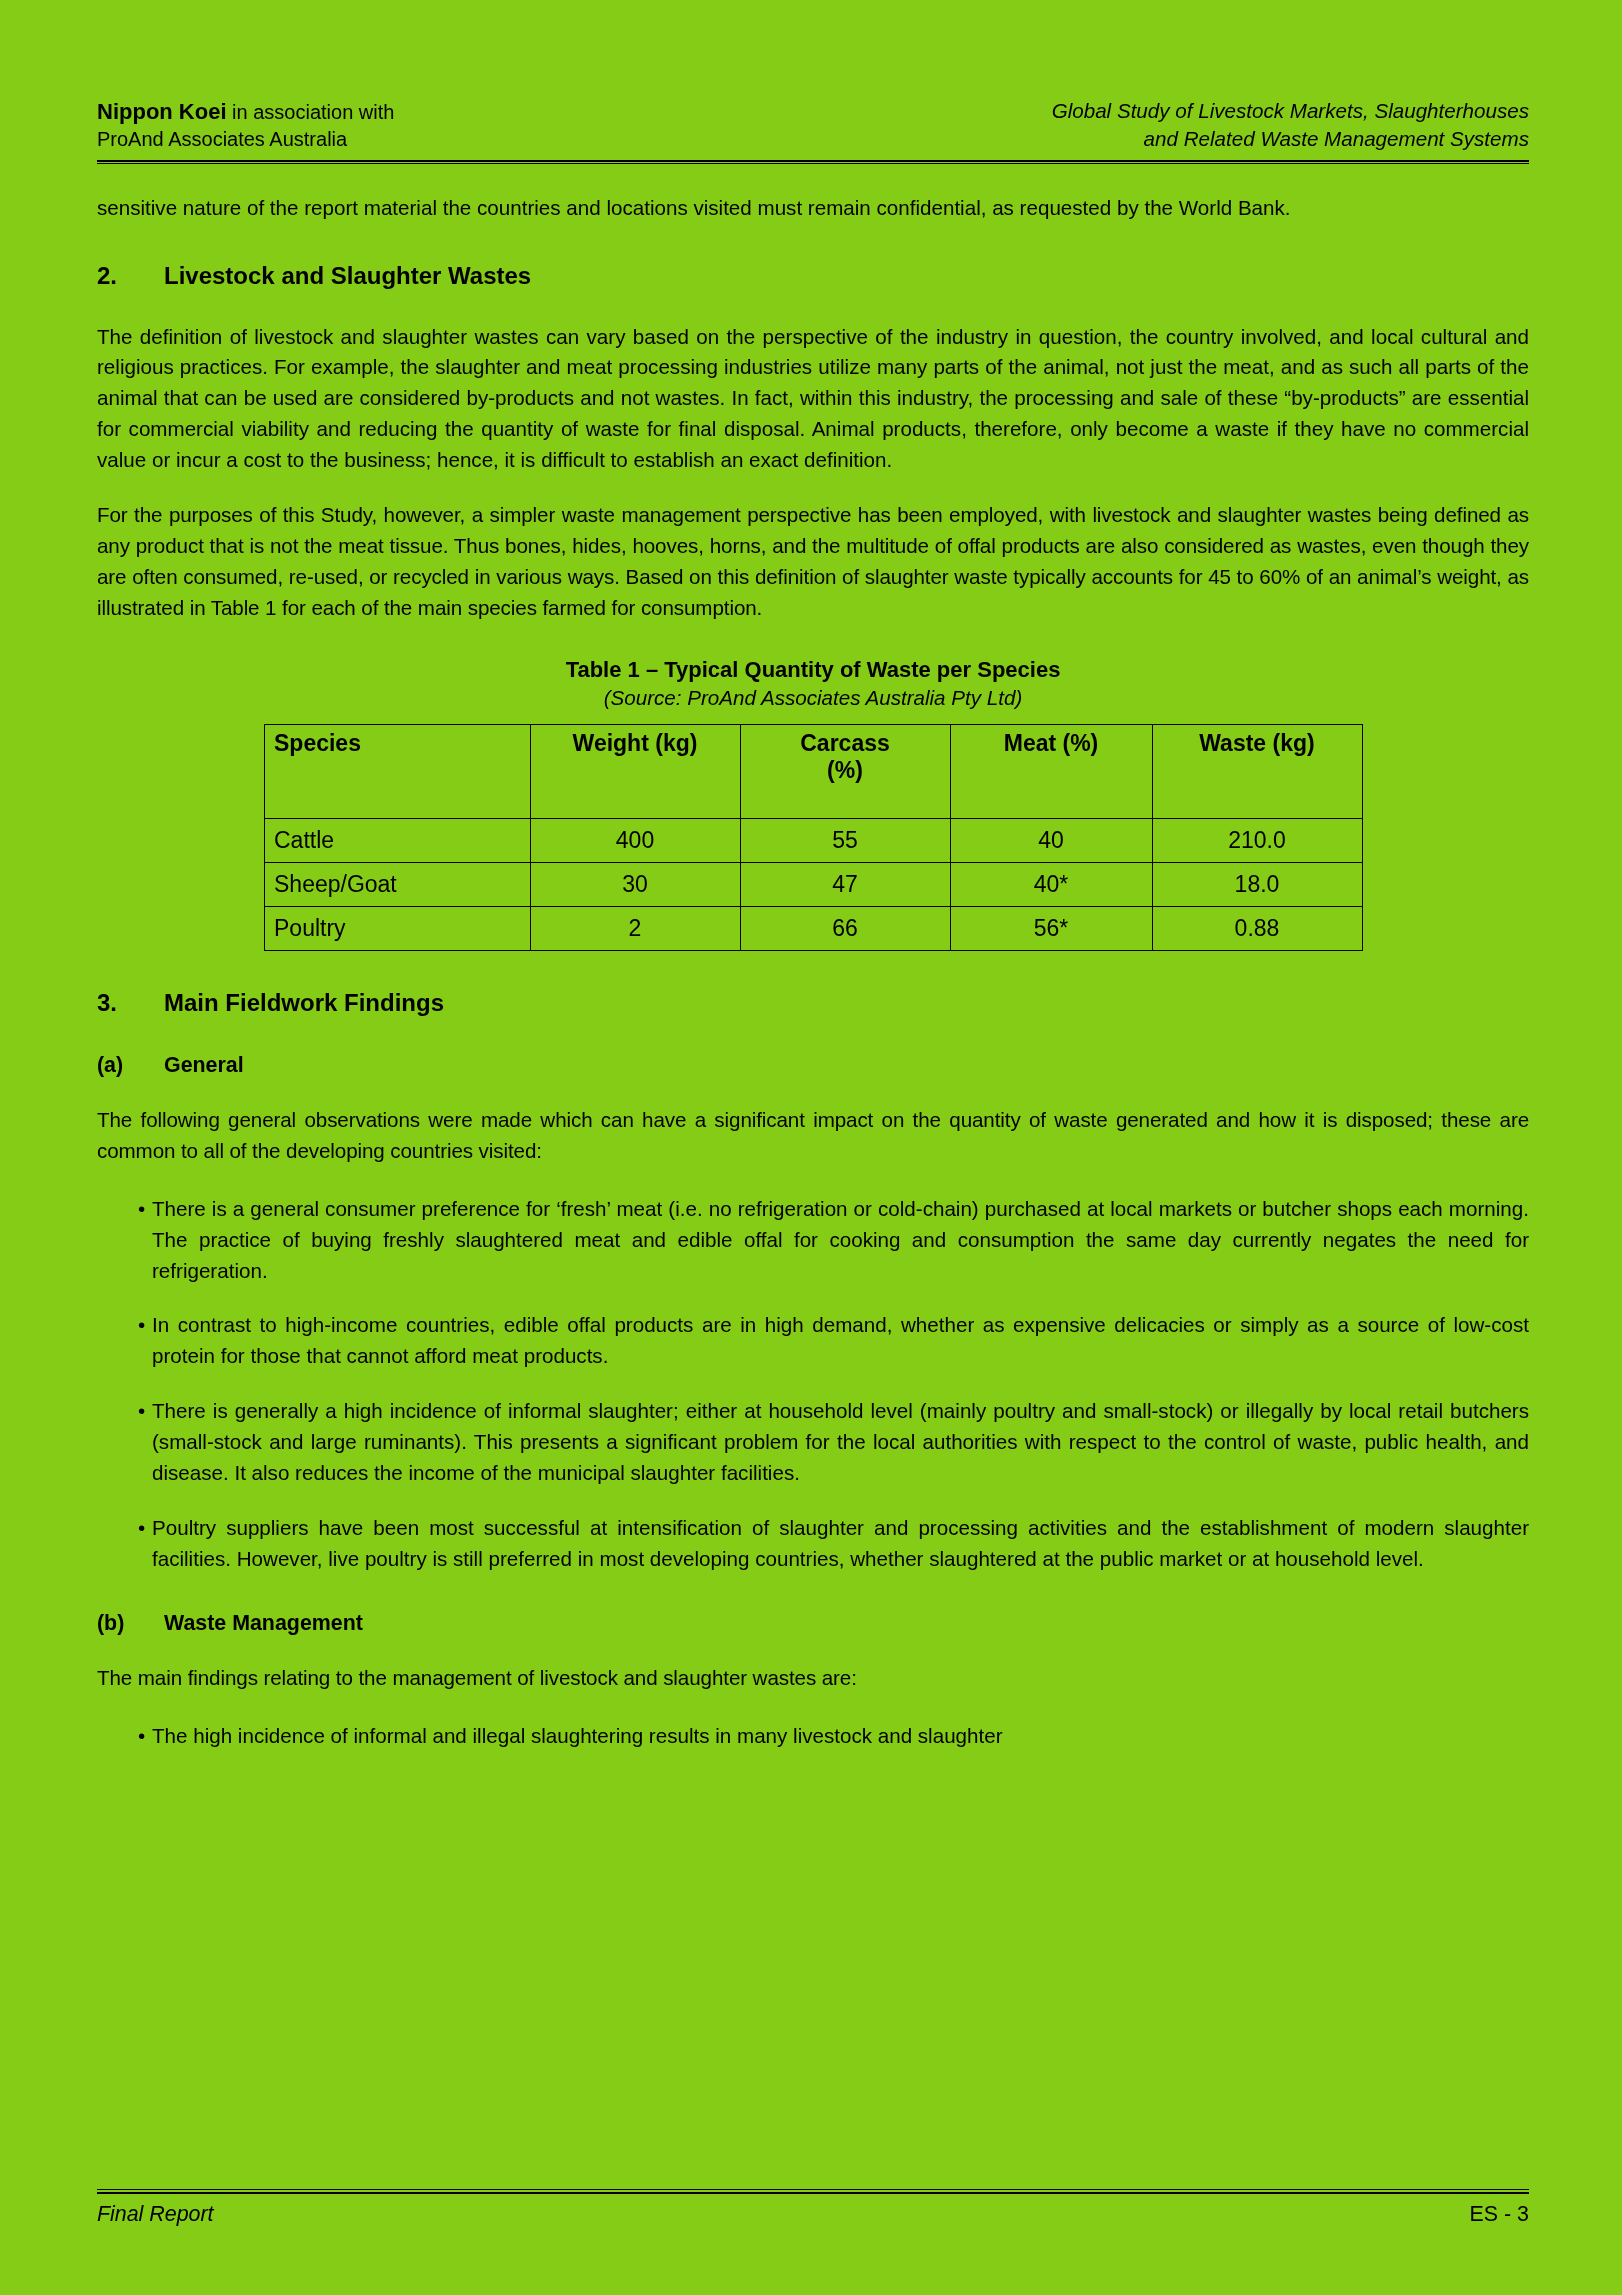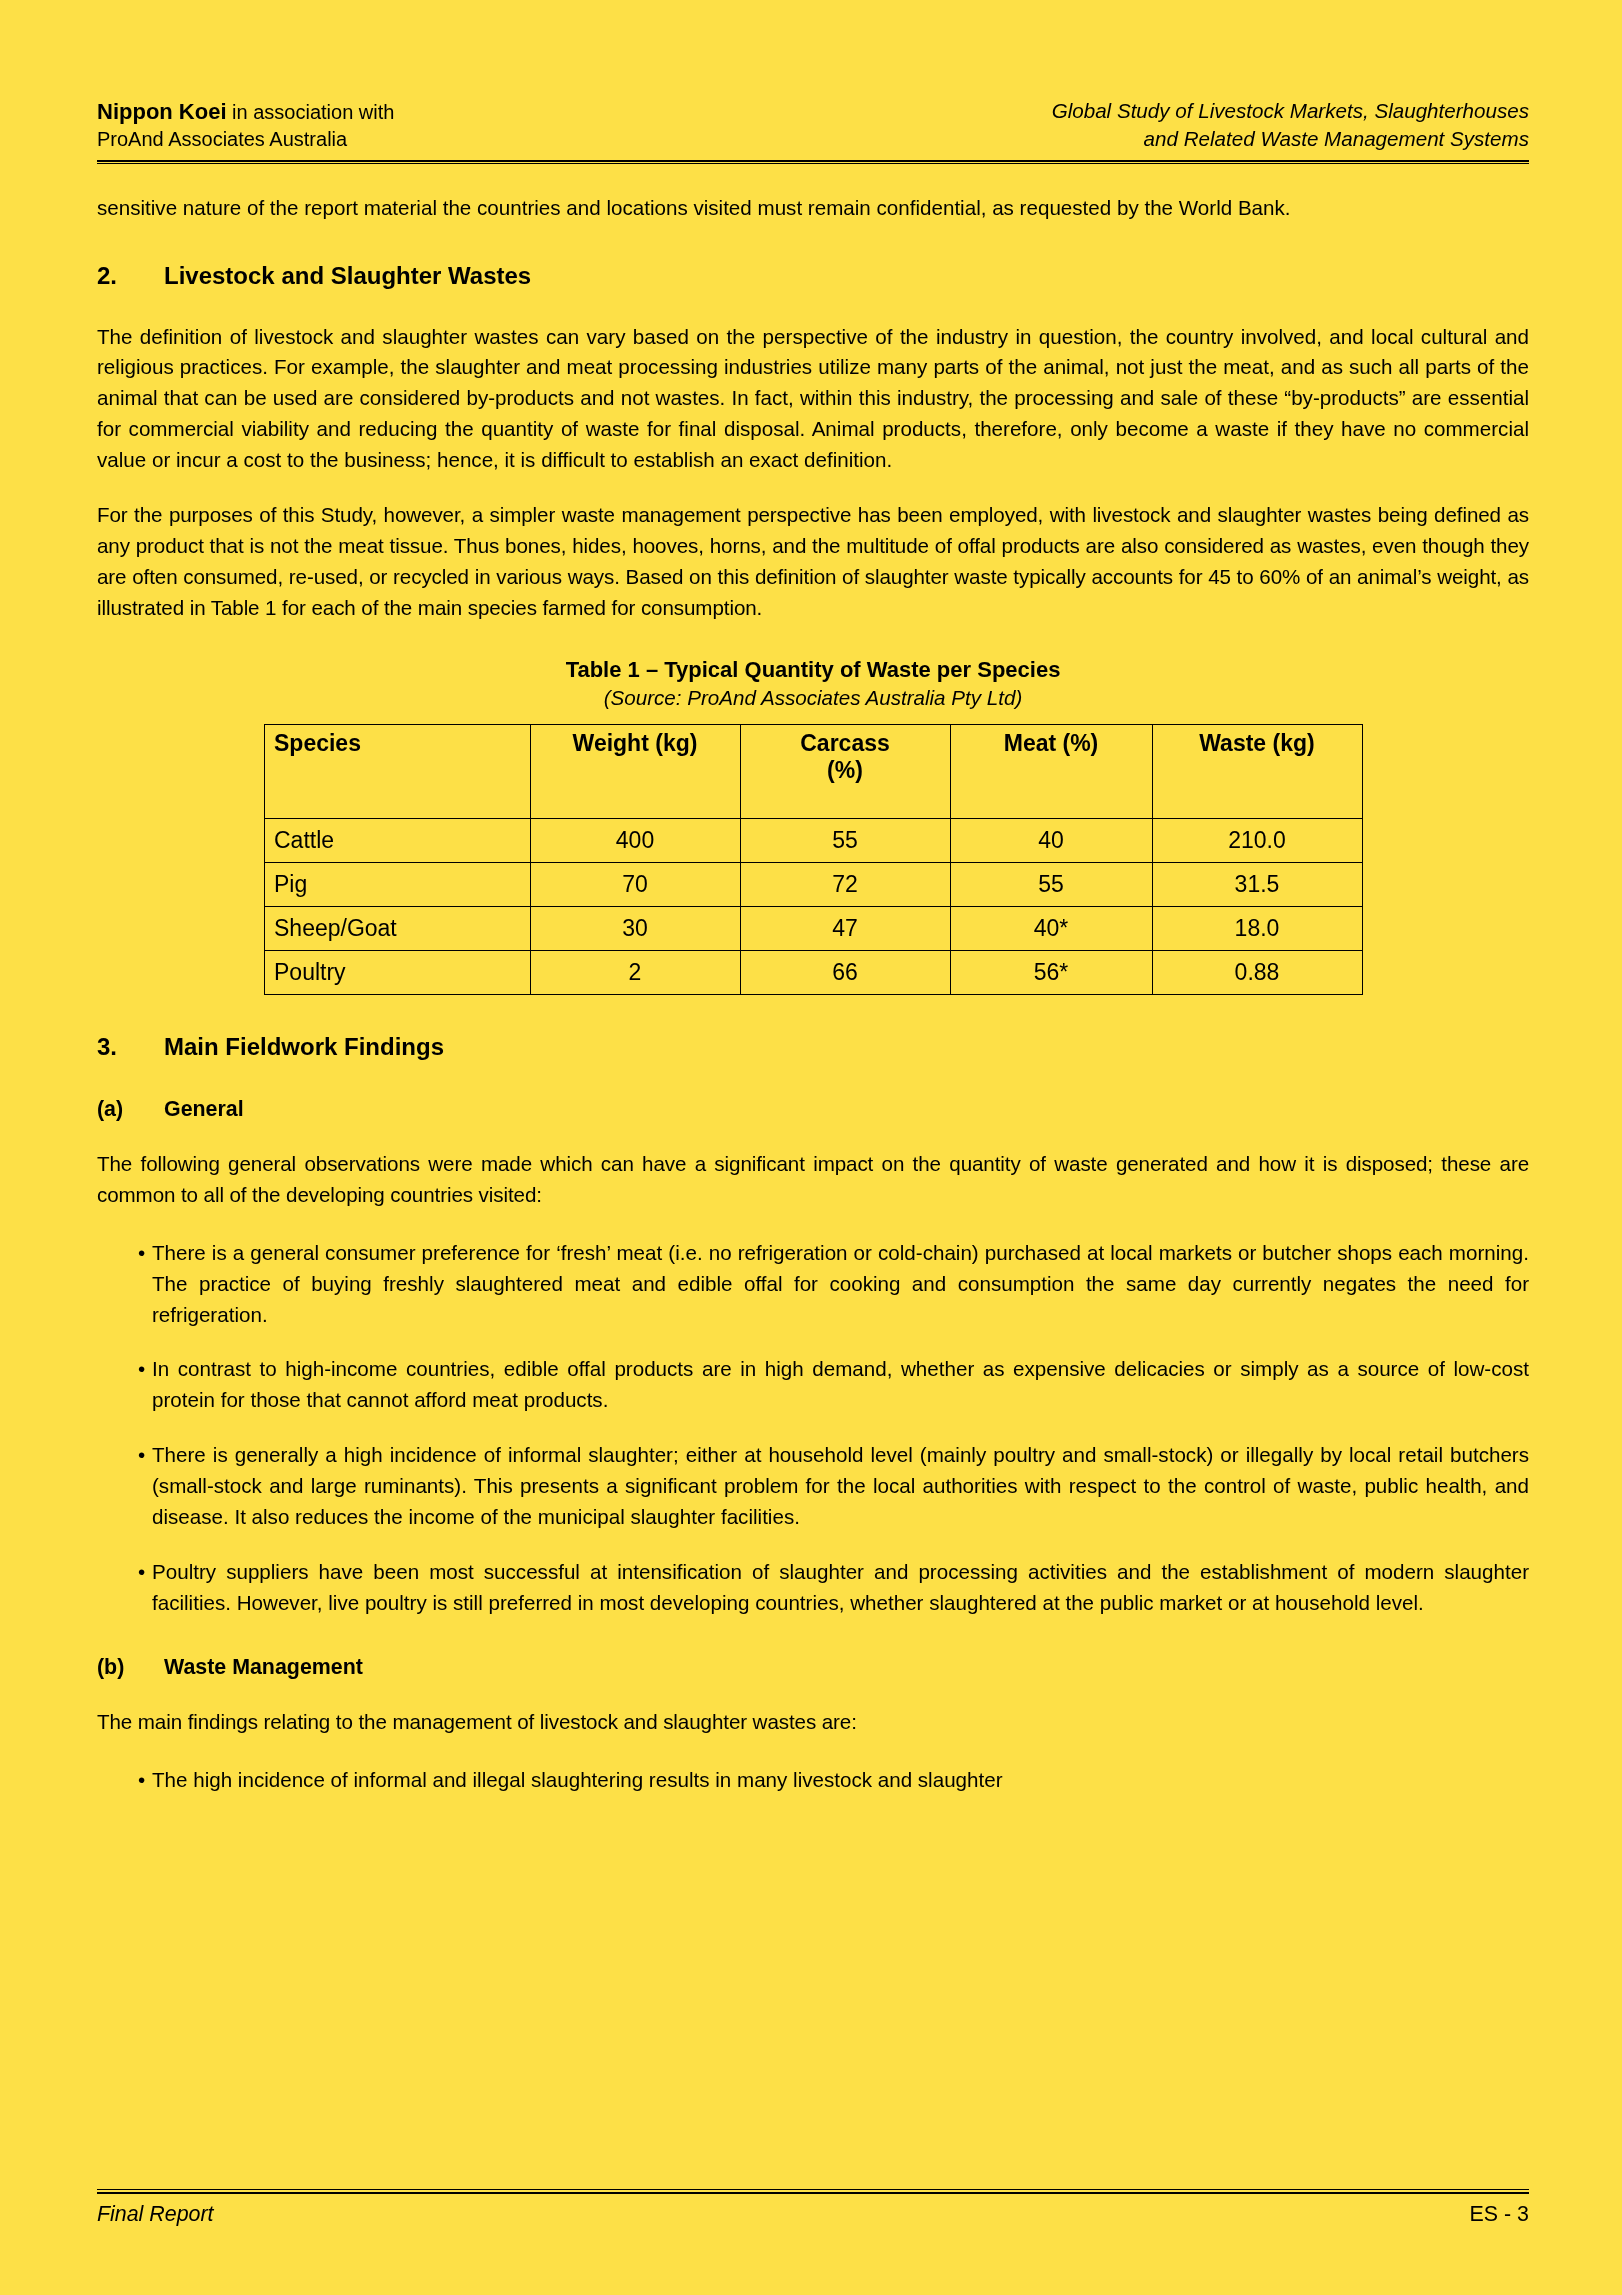--- a/index.html
+++ b/index.html
@@ -8,21 +8,21 @@
     background: #ffffff;
   }
   body {
     font-family: "Liberation Sans", sans-serif;
     color: #000000;
   }
   .page {
     position: relative;
     width: 1622px;
     height: 2295px;
-    background: #fde047;
+    background: #84cc16;
     box-sizing: border-box;
     padding: 97px 93px 0 97px;
     overflow: hidden;
   }
 
   
   .doc-header {
     display: flex;
     justify-content: space-between;
     align-items: flex-start;
@@ -217,27 +217,20 @@
       </thead>
       <tbody>
         <tr>
           <td class="c-species">Cattle</td>
           <td class="c-num c-weight">400</td>
           <td class="c-num c-carcass">55</td>
           <td class="c-num c-meat">40</td>
           <td class="c-num c-waste">210.0</td>
         </tr>
         <tr>
-          <td class="c-species">Pig</td>
-          <td class="c-num c-weight">70</td>
-          <td class="c-num c-carcass">72</td>
-          <td class="c-num c-meat">55</td>
-          <td class="c-num c-waste">31.5</td>
-        </tr>
-        <tr>
           <td class="c-species">Sheep/Goat</td>
           <td class="c-num c-weight">30</td>
           <td class="c-num c-carcass">47</td>
           <td class="c-num c-meat">40*</td>
           <td class="c-num c-waste">18.0</td>
         </tr>
         <tr>
           <td class="c-species">Poultry</td>
           <td class="c-num c-weight">2</td>
           <td class="c-num c-carcass">66</td>

